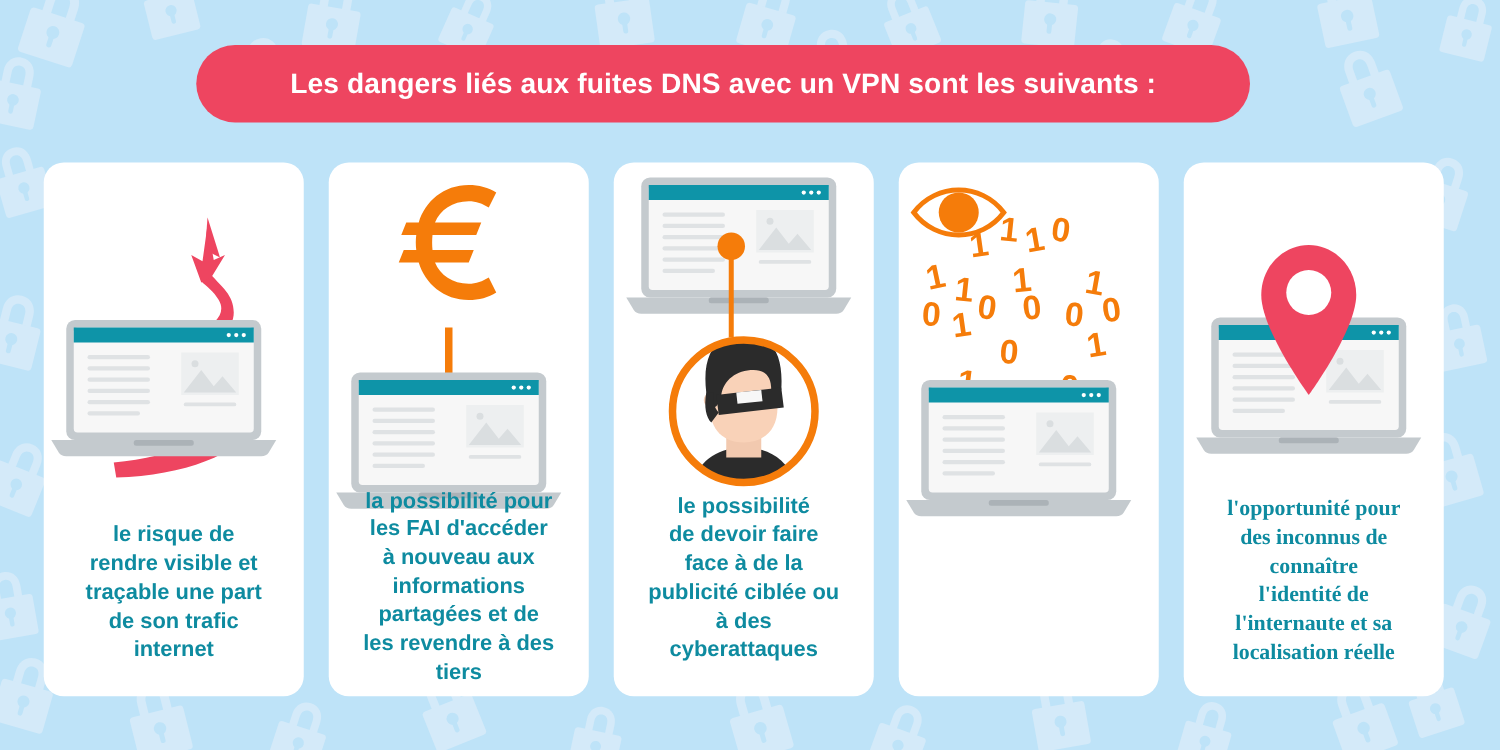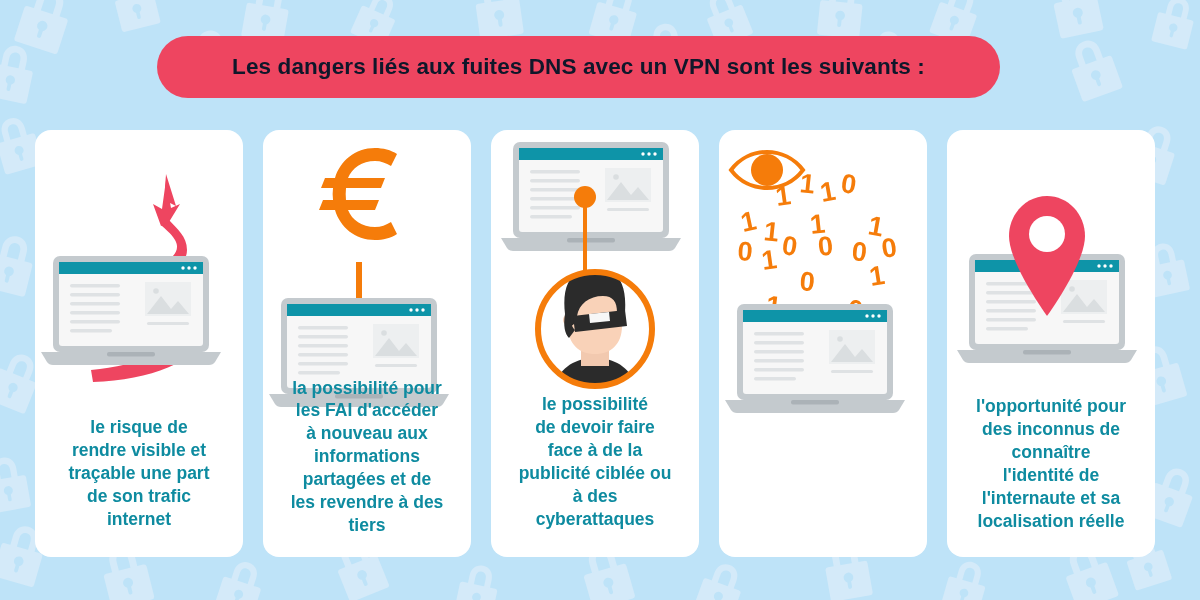--- a/index.html
+++ b/index.html
@@ -15,21 +15,21 @@
   .lock{position:absolute;opacity:1;}
 
   
   #header-pill{
     position:absolute;left:157px;top:36px;width:843px;height:62px;
     background:#EE4560;border-radius:31px;
     display:flex;align-items:center;justify-content:center;
     box-sizing:border-box;
   }
   #header-title{
-    color:#0f172a;font-size:22.5px;font-weight:bold;letter-spacing:.1px;
+    color:#ffffff;font-size:22.5px;font-weight:bold;letter-spacing:.1px;
     white-space:nowrap;
   }
 
   
   .card{
     position:absolute;top:130px;height:427px;width:208px;
     background:#ffffff;border-radius:16px;
     box-sizing:border-box;overflow:hidden;
   }
   #card-0{left:35px;padding-left:28px;}
@@ -38,22 +38,22 @@
   #card-3{left:719px;}
   #card-4{left:947px;}
 
   .card-art{position:absolute;left:0;top:0;width:208px;height:270px;}
   .card-caption{
     position:absolute;left:6px;width:196px;bottom:26px;
     text-align:center;color:#0E8BA0;
     font-size:17.5px;font-weight:bold;line-height:1.31;
     white-space:pre-line;
   }
-  #card-1 .card-caption{bottom:20px;}
-  #card-4 .card-caption{bottom:24px;}
+  #card-1 .card-caption{bottom:8px;}
+  #card-4 .card-caption{bottom:24px;font-family:Liberation Serif, serif;}
 
   svg{display:block;overflow:visible;}
 </style>
 </head>
 <body>
 
 <div id="stage">
 
   <div id="bg-pattern">
       <div class="lock" style="left:14px;top:-18px;transform:rotate(18deg);">

